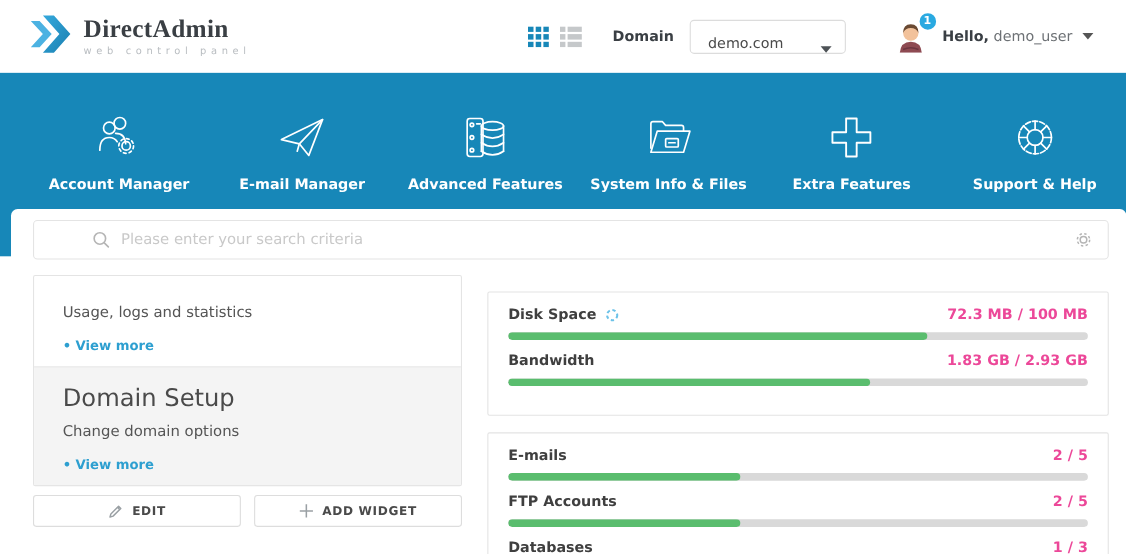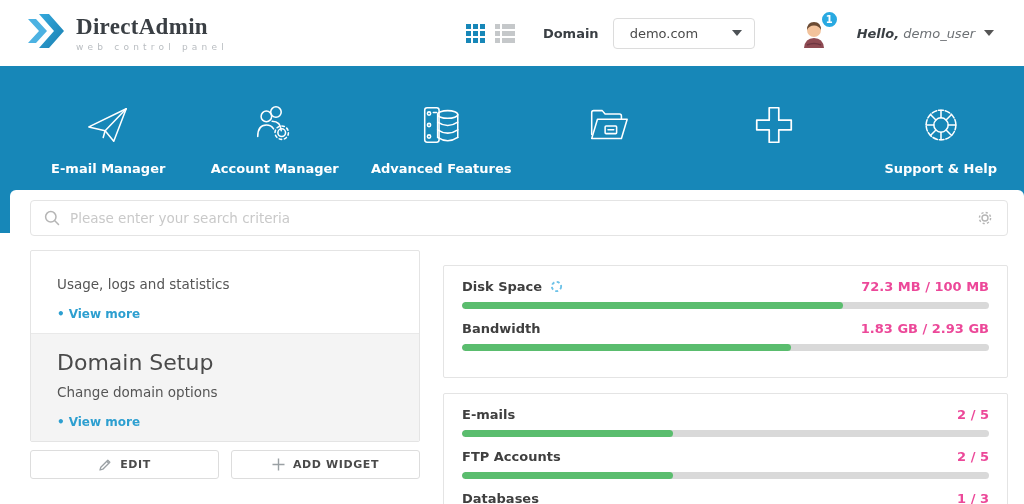--- a/index.html
+++ b/index.html
@@ -10,45 +10,45 @@
   .topbar { height:66px; background:#fff; display:flex; align-items:center;
     padding:0 30px 0 28px; position:relative; z-index:3; }
   .logo { display:flex; align-items:center; gap:10px; cursor:pointer; }
   .logo-text .t1 { font-size:23px; font-weight:bold; color:#3a3f44; line-height:1; letter-spacing:.3px;font-family:Liberation Serif, serif; }
   .logo-text .t2 { font-size:9px; color:#b9bdc1; letter-spacing:4.2px; margin-top:4px; white-space:nowrap; }
   .top-right { margin-left:auto; display:flex; align-items:center; }
   .view-icons { display:flex; align-items:center; gap:10px; }
   .view-icons svg { display:block; cursor:pointer; }
   .domain-label { font-size:13px; font-weight:bold; color:#3a3f44; margin:0 14px 0 28px; }
   .domain-select { width:142px; height:31px; border:1px solid #dcdcdc; border-radius:4px;
-    display:flex; align-items:center; padding:0 12px 0 16px; font-size:13px; color:#4a4a4a;
+    display:flex; align-items:flex-end; padding:0 12px 0 16px; font-size:13px; color:#4a4a4a;
     background:#fff; cursor:pointer; }
   .caret { width:0; height:0; border-left:5px solid transparent; border-right:5px solid transparent;
     border-top:6px solid #4d5256; margin-left:auto; }
   .user-area { display:flex; align-items:center; margin-left:44px; cursor:pointer; }
   .avatar-wrap { position:relative; width:30px; height:30px; }
   .badge { position:absolute; top:-8px; right:-10px; min-width:19px; height:19px; border-radius:50%;
     background:#29a9e1; color:#fff; font-size:10px; font-weight:bold; display:flex;
     align-items:center; justify-content:center; border:2px solid #fff; }
-  .hello { margin-left:28px; font-size:13px; color:#6d7175; white-space:nowrap;font-style:italic; }
+  .hello { margin-left:14px; font-size:13px; color:#6d7175; white-space:nowrap; }
   .hello b { color:#3a3f44; }
   .user-area .caret { margin-left:9px; border-top-color:#555; }
 
   
   .navband { height:167px; background:#1787b8; display:flex; padding-left:25px; }
   .nav-item { flex:1; text-align:center; padding-top:36px; cursor:pointer; }
   .nav-item svg { display:inline-block; }
   .nav-label { margin-top:9px; font-size:13px; font-weight:bold; color:#fff; }
 
   
   .main-panel { position:absolute; top:190px; left:10px; right:0; bottom:0; background:#fff;
     border-radius:6px 6px 0 0; z-index:2; padding:10px 16px 0 20px; }
 
   .search-box { height:36px; border:1px solid #e4e4e4; border-radius:4px; display:flex;
-    align-items:center; background:#fff; }
+    align-items:center; background:#fff;padding-left:40px; }
   .search-box svg { flex:none; }
   .search-mag { margin:0 10px 0 13px; }
   .search-input { flex:1; border:none; outline:none; font-size:13.5px; color:#555;
     font-family:inherit; background:transparent; }
   .search-input::placeholder { color:#c9c9c9; }
   .search-gear { margin-right:14px; cursor:pointer; }
 
   .content-row { display:flex; gap:23px; margin-top:14px; align-items:flex-start; }
   .left-col { width:390px; flex:none; }
   .widget-card { border:1px solid #e4e4e4; border-radius:2px; background:#fff; }
@@ -141,36 +141,36 @@
       </span>
       <span class="hello"><b>Hello,</b> <span>demo_user</span></span>
       <span class="caret"></span>
     </div>
   </div>
 </div>
 
 <div class="navband">
   <div class="nav-item">
     <svg width="46" height="46" viewBox="0 0 48 48" fill="none" stroke="#fff" stroke-width="1.6" stroke-linecap="round" stroke-linejoin="round">
-      <polygon points="4,26 43,7 30,41 21,30"></polygon>
-      <path d="M43,7 L21,30"></path>
-      <path d="M21,30 L19,37"></path>
-    </svg>
-    <div class="nav-label">E-mail Manager</div>
-  </div>
-  <div class="nav-item">
-    <svg width="46" height="46" viewBox="0 0 48 48" fill="none" stroke="#fff" stroke-width="1.6" stroke-linecap="round" stroke-linejoin="round">
       <circle cx="25" cy="10.5" r="5.5"></circle>
       <path d="M21,20 q9,0 9.5,10"></path>
       <circle cx="15" cy="15" r="5.5"></circle>
       <path d="M6,36 q0,-12 9,-12 q5,0 7.5,4"></path>
       <circle cx="31" cy="32" r="4"></circle>
       <circle cx="31" cy="32" r="7" stroke-dasharray="2.6 2.9"></circle>
     </svg>
     <div class="nav-label">Account Manager</div>
+  </div>
+  <div class="nav-item">
+    <svg width="46" height="46" viewBox="0 0 48 48" fill="none" stroke="#fff" stroke-width="1.6" stroke-linecap="round" stroke-linejoin="round">
+      <polygon points="4,26 43,7 30,41 21,30"></polygon>
+      <path d="M43,7 L21,30"></path>
+      <path d="M21,30 L19,37"></path>
+    </svg>
+    <div class="nav-label">E-mail Manager</div>
   </div>
   <div class="nav-item">
     <svg width="46" height="46" viewBox="0 0 48 48" fill="none" stroke="#fff" stroke-width="1.6" stroke-linecap="round" stroke-linejoin="round">
       <rect x="7" y="6" width="15" height="36" rx="2.5"></rect>
       <circle cx="11.5" cy="12" r="1.7"></circle>
         <circle cx="11.5" cy="24" r="1.7"></circle>
         <circle cx="11.5" cy="36" r="1.7"></circle>
       <path d="M16,11 h3.5"></path>
       <ellipse cx="31" cy="13" rx="10.5" ry="4"></ellipse>
       <path d="M20.5,13 V37 M41.5,13 V37"></path>
@@ -178,25 +178,27 @@
     </svg>
     <div class="nav-label">Advanced Features</div>
   </div>
   <div class="nav-item">
     <svg width="46" height="46" viewBox="0 0 48 48" fill="none" stroke="#fff" stroke-width="1.6" stroke-linecap="round" stroke-linejoin="round">
       <path d="M7,34 V11 q0,-2 2,-2 h9 l3,3.5 h15 q2,0 2,2 V18"></path>
       <polygon points="7,38 13,18 44,18 38,38"></polygon>
       <rect x="21" y="25" width="12" height="8" rx="1"></rect>
       <path d="M24,29 h6"></path>
     </svg>
+    <div class="nav-label">System Info &amp; Files</div>
   </div>
   <div class="nav-item">
     <svg width="46" height="46" viewBox="0 0 48 48" fill="none" stroke="#fff" stroke-width="1.8" stroke-linecap="round" stroke-linejoin="round">
       <path d="M19,6 h10 v13 h13 v10 h-13 v13 h-10 v-13 H6 v-10 h13 Z"></path>
     </svg>
+    <div class="nav-label">Extra Features</div>
   </div>
   <div class="nav-item">
     <svg width="46" height="46" viewBox="0 0 48 48" fill="none" stroke="#fff" stroke-width="1.6" stroke-linecap="round">
       <circle cx="24" cy="24" r="15.5" stroke-dasharray="5 2"></circle>
       <circle cx="24" cy="24" r="7.5"></circle>
       <path d="M31.5,24 h8 M24,16.5 v-8 M16.5,24 h-8 M24,31.5 v8"></path>
       <path d="M29.3,29.3 l5.7,5.7 M18.7,29.3 l-5.7,5.7 M18.7,18.7 l-5.7,-5.7 M29.3,18.7 l5.7,-5.7"></path>
     </svg>
     <div class="nav-label">Support &amp; Help</div>
   </div>

